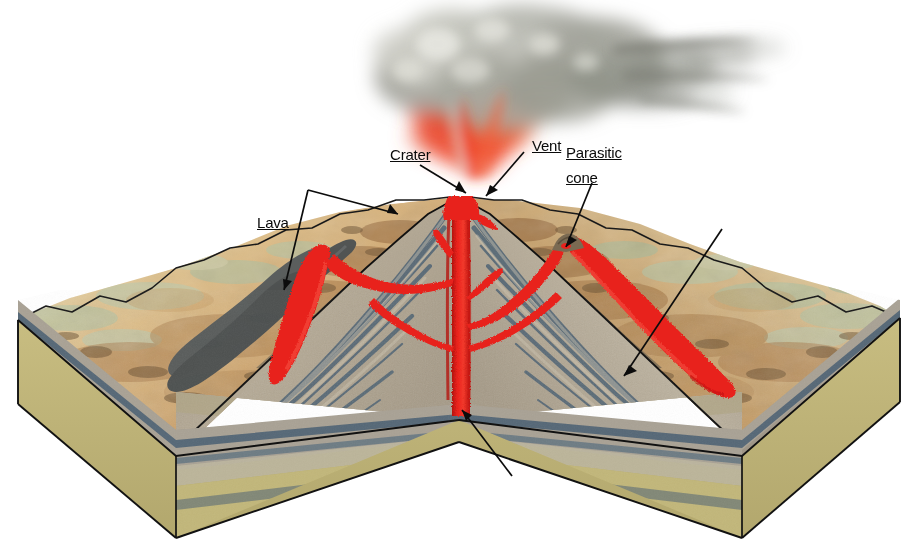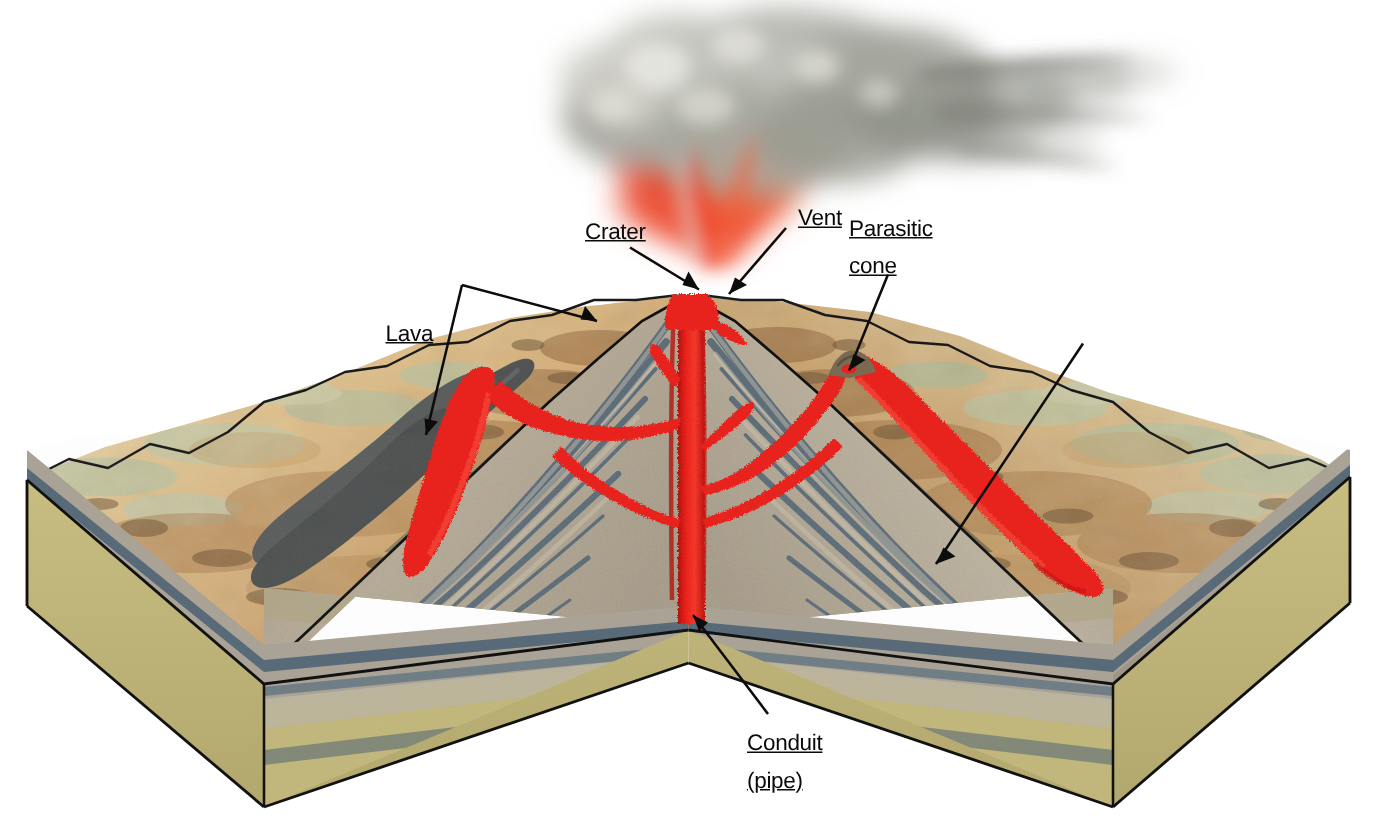--- a/index.html
+++ b/index.html
@@ -487,15 +487,13 @@
   <div class="lbl lft" style="left:390px;top:142px;">Crater</div>
 
   <div class="lbl lft" style="left:503px;top:133px;margin-left:29px;">Vent</div>
 
   <div class="lbl ctr" style="left:566px;top:140px;width:104px;">Parasitic
 cone</div>
 
 
   <div class="lbl lft" style="left:257px;top:181px;margin-top:29px;">Lava</div>
 
-  <div class="lbl ctr" style="left:498px;top:483px;width:96px;">Conduit
-(pipe)</div>
 </div>
 
 </body></html>

